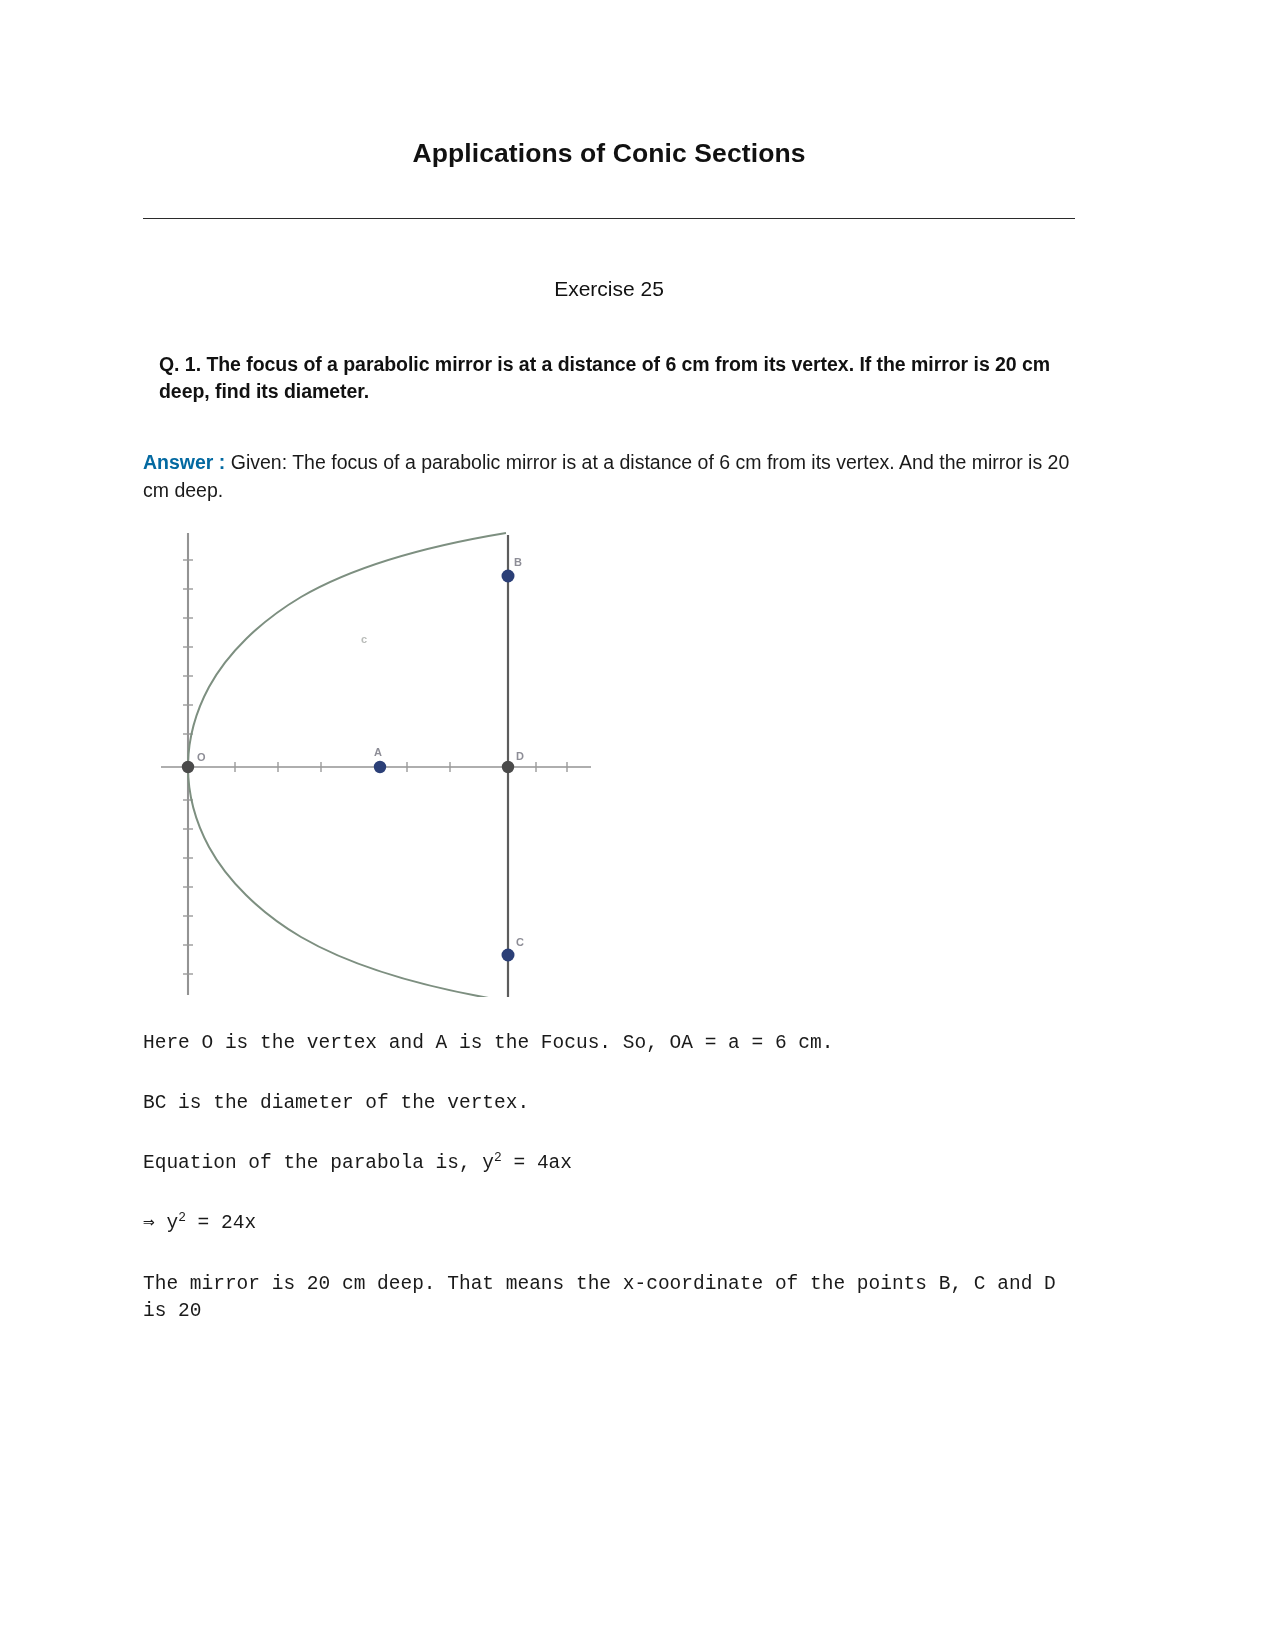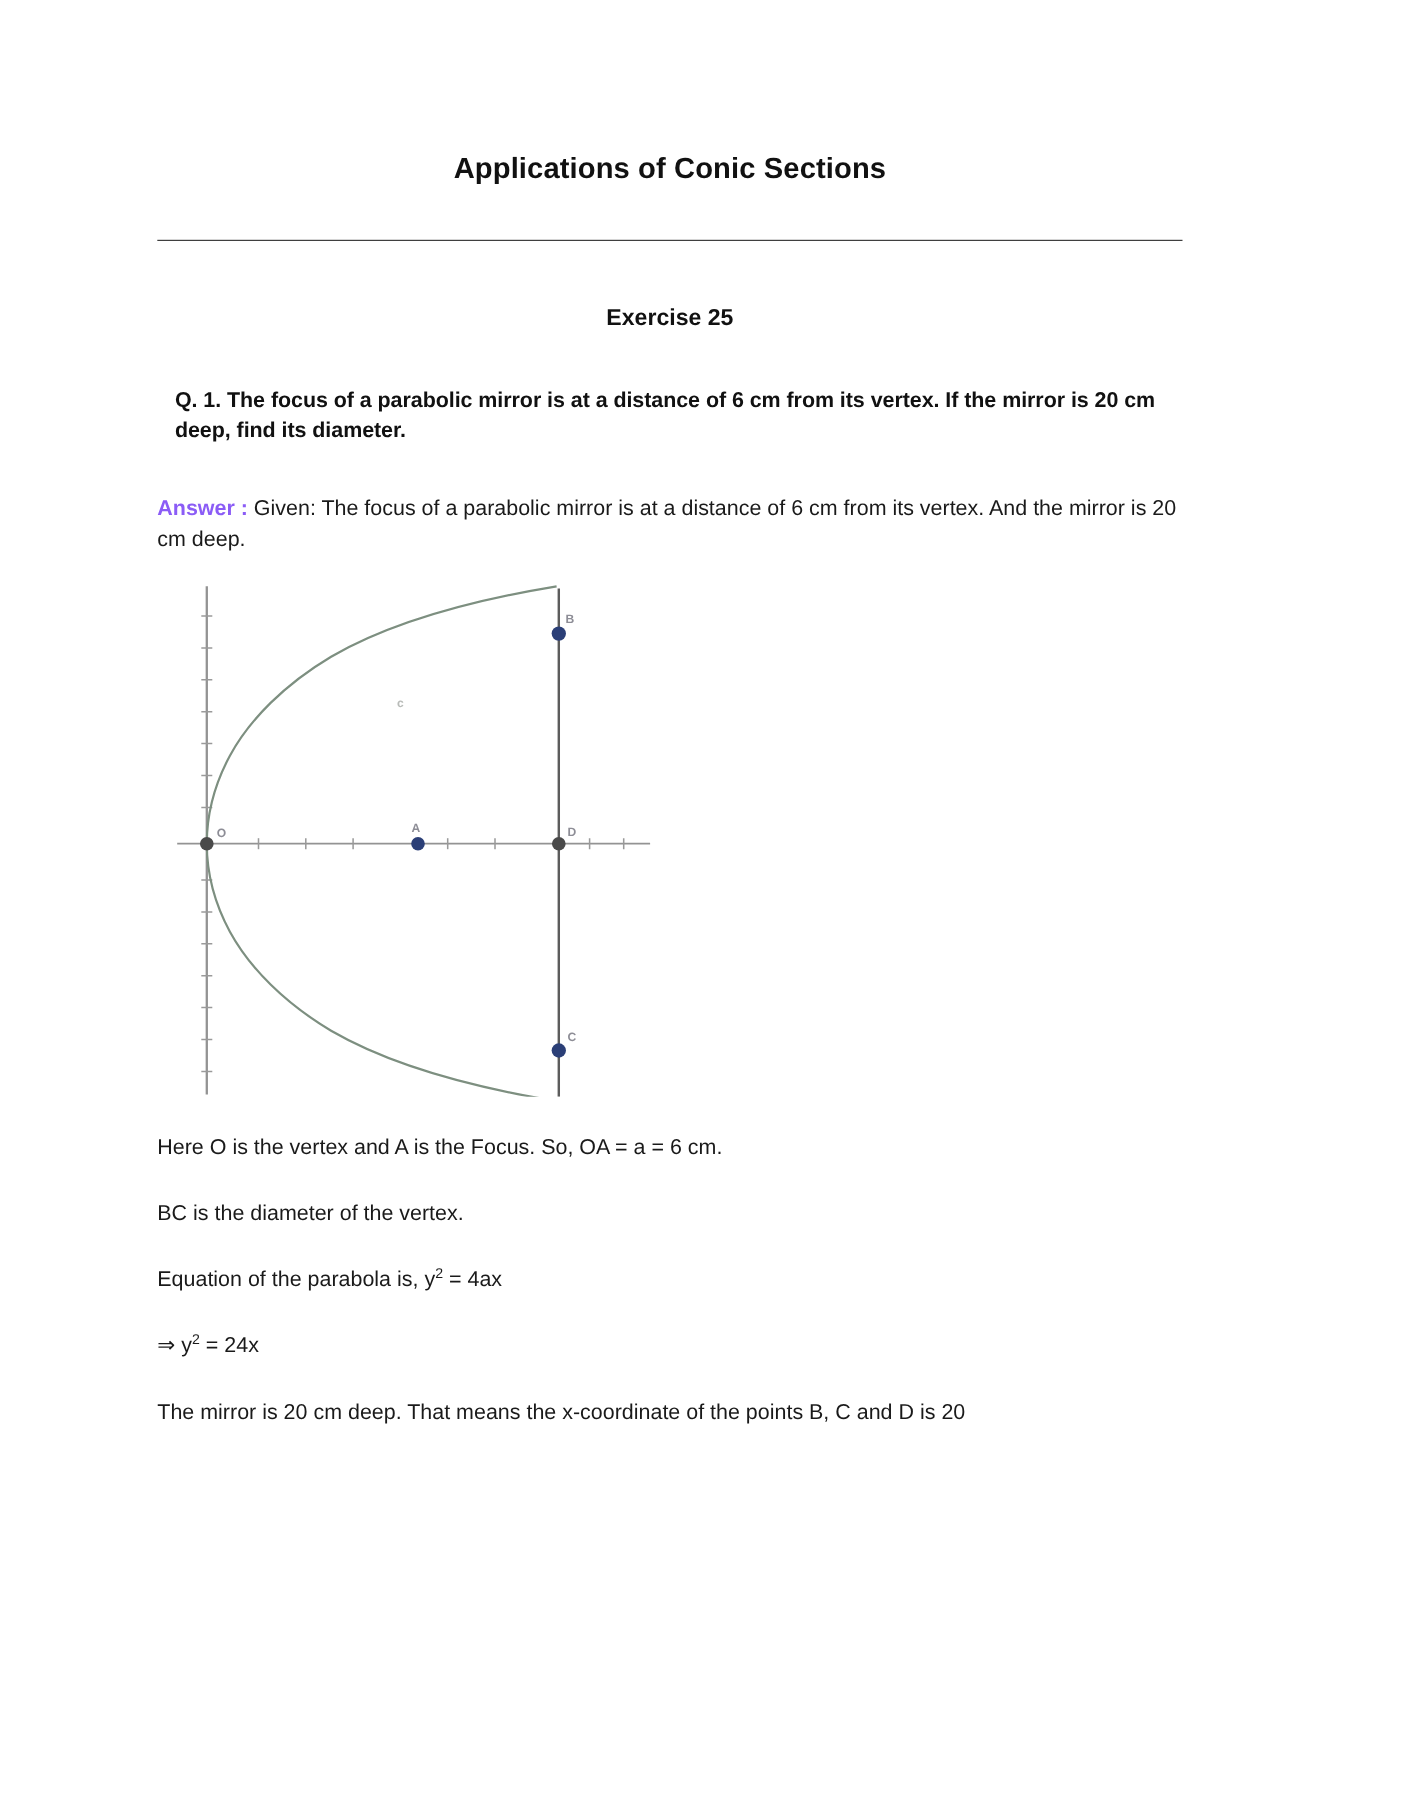--- a/index.html
+++ b/index.html
@@ -43,21 +43,21 @@
     border: 0;
     border-top: 1.2px solid #2b2b2b;
     width: 100%;
   }
 
   .exercise-title {
     margin: 0;
     padding-top: 50px;
     text-align: center;
     font-size: 21px;
-    font-weight: bold;
+    font-weight: normal;
     color: #111111;
   }
 
   
   .qtext {
     margin: 16px;
     padding-top: 34px;
     font-size: 19.5px;
     font-weight: bold;
     line-height: 1.42;
@@ -67,28 +67,29 @@
   .para {
     margin: 0;
     padding-top: 27px;
     font-size: 19.5px;
     line-height: 1.42;
     color: #1a1a1a;
     font-weight: 400;
   }
   .para b, .lbl {
     font-weight: bold;
-    color: #8b5cf6;
+    color: #0369a1;
   }
   .sol-line {
     margin: 0;
     padding-top: 33px;
     font-size: 19.5px;
     line-height: 1.4;
     color: #1a1a1a;
+    font-family: Liberation Mono, monospace;
   }
   sup {
     font-size: 0.66em;
     vertical-align: super;
     line-height: 0;
   }
 
   
   .figure-wrap {
     position: relative;

